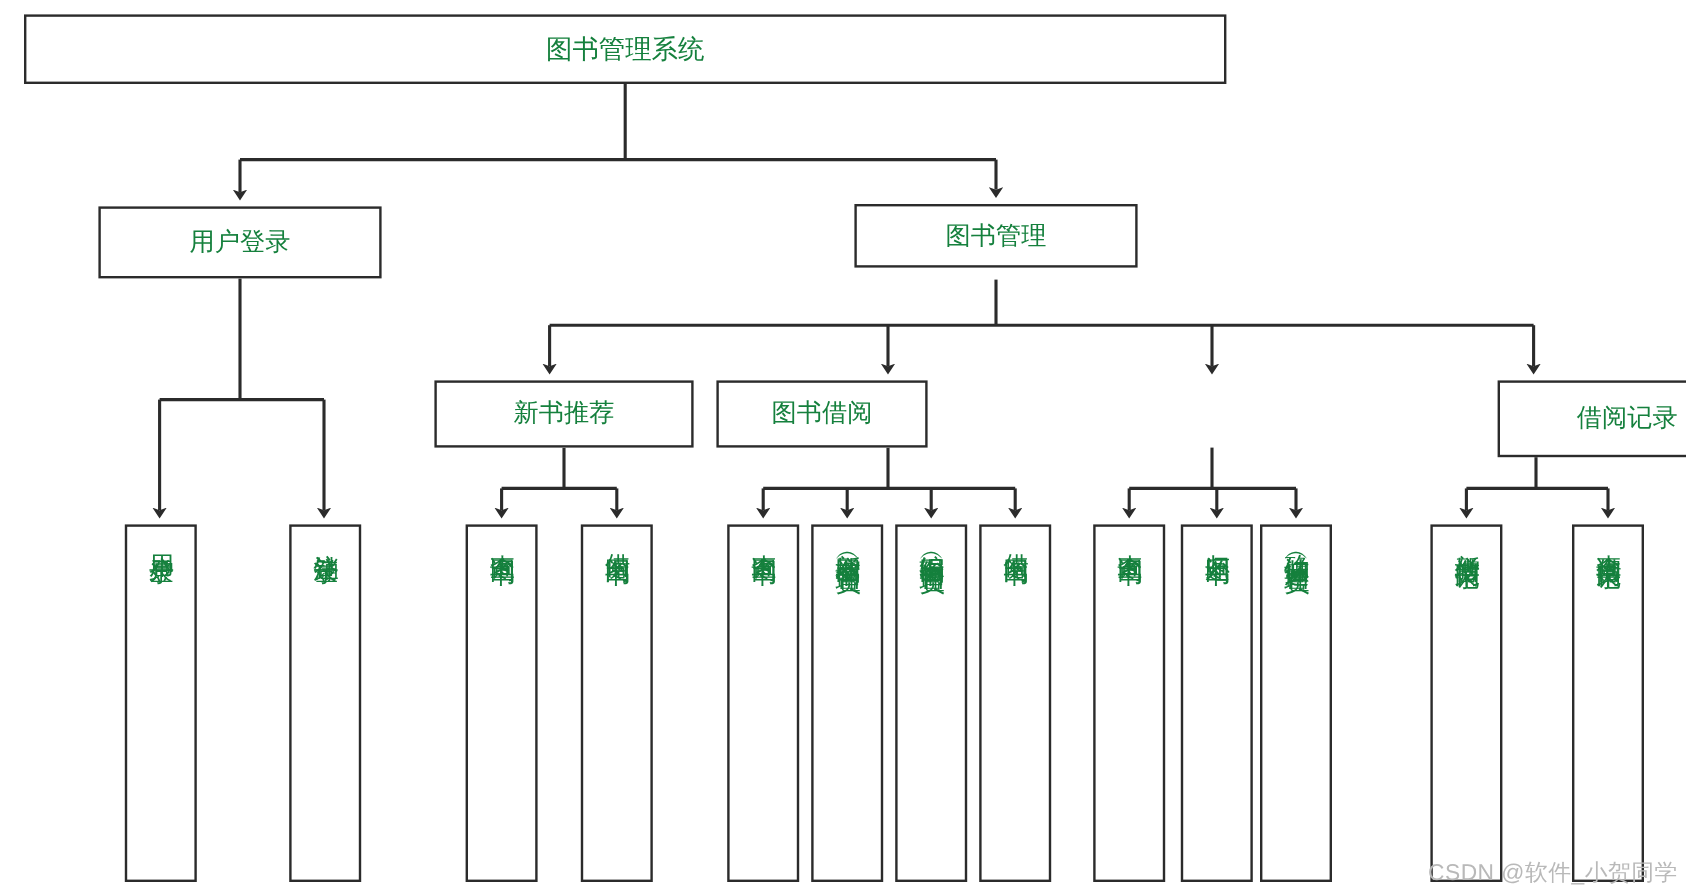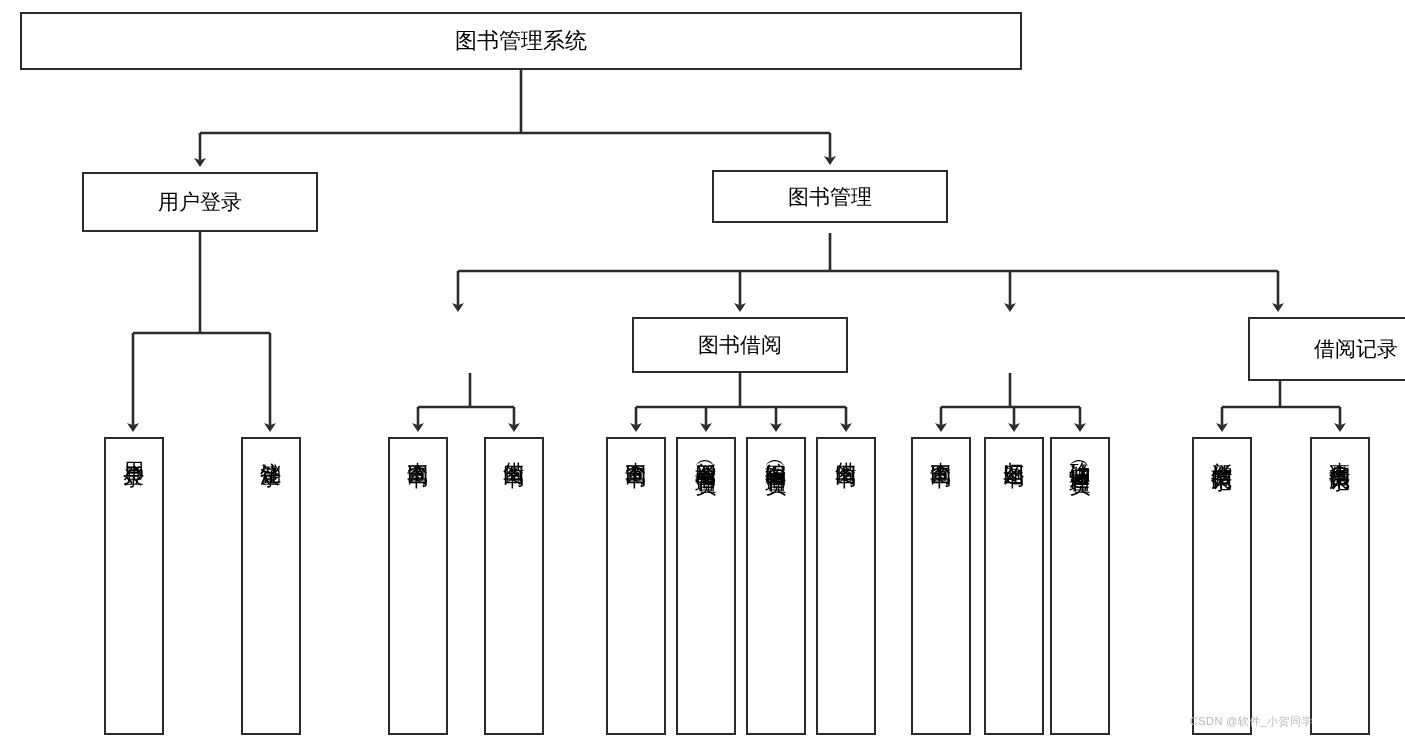--- a/index.html
+++ b/index.html
@@ -28,21 +28,21 @@
     position: absolute;
     box-sizing: border-box;
     background: #ffffff;
     border: 2px solid #2b2b2b;
     display: flex;
     align-items: center;
     justify-content: center;
     color: #3a3a3a;
   }
   .node-label {
-    color: #000000;
+    color: #15803d;
     line-height: 1.12;
     white-space: nowrap;
     text-align: center;
   }
   .h-node .node-label {
     font-size: 21px;
   }
   .root .node-label {
     font-size: 22px;
   }
@@ -53,21 +53,21 @@
   }
   .leaf .node-label {
     font-size: 21px;
     writing-mode: vertical-rl;
     text-orientation: upright;
     letter-spacing: 2px;
     white-space: nowrap;
   }
   .watermark {
     position: absolute;
-    font-size: 11px;
+    font-size: 19px;
     color: #b9b9b9;
     white-space: nowrap;
     letter-spacing: 0.4px;
   }
 </style>
 </head>
 <body>
 
 <div id="canvas">
 
@@ -128,21 +128,24 @@
     <span class="node-label">图书管理系统</span>
   </div>
 
   <div class="node h-node" style="left:82px; top:172px; width:236px; height:60px;">
     <span class="node-label">用户登录</span>
   </div>
   <div class="node h-node" style="left:712px; top:170px; width:236px; height:53px;">
     <span class="node-label">图书管理</span>
   </div>
 
-  <div class="node h-node" style="left:632px; top:317px; width:216px; height:56px;">
+  <div class="node h-node" style="left:362px; top:317px; width:216px; height:56px;">
+    <span class="node-label">新书推荐</span>
+  </div>
+  <div class="node h-node" style="left:597px; top:317px; width:176px; height:56px;">
     <span class="node-label">图书借阅</span>
   </div>
   <div class="node h-node" style="left:1224px; top:317px; width:216px; height:64px;margin-left:24px;">
     <span class="node-label">借阅记录</span>
   </div>
 
   <div class="node leaf" style="left:104px; top:437px; width:60px; height:298px;">
     <span class="node-label">用户登录</span>
   </div>
   <div class="node leaf" style="left:241px; top:437px; width:60px; height:298px;">

